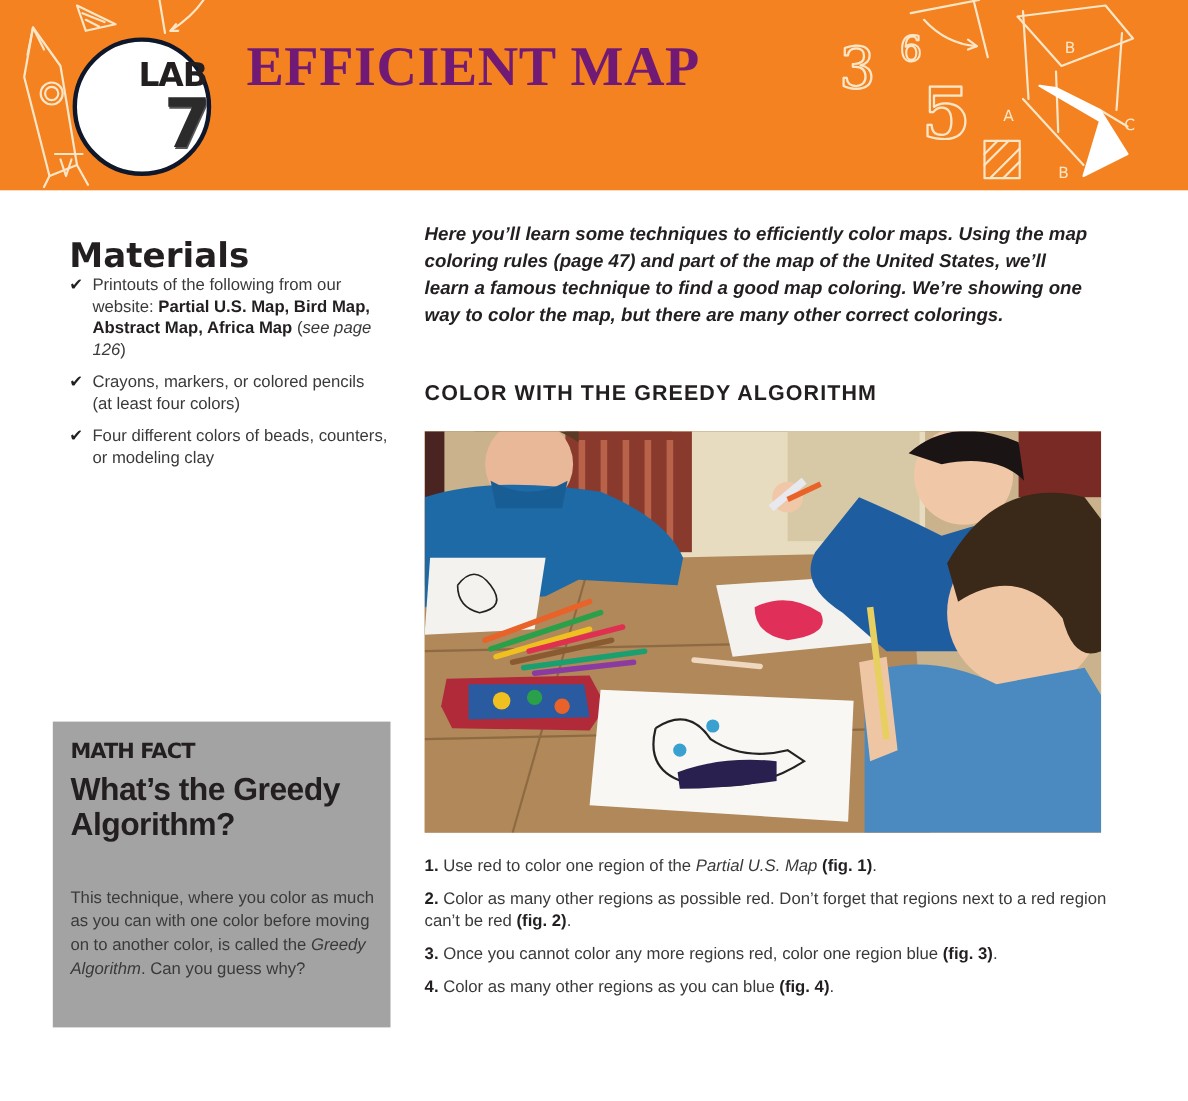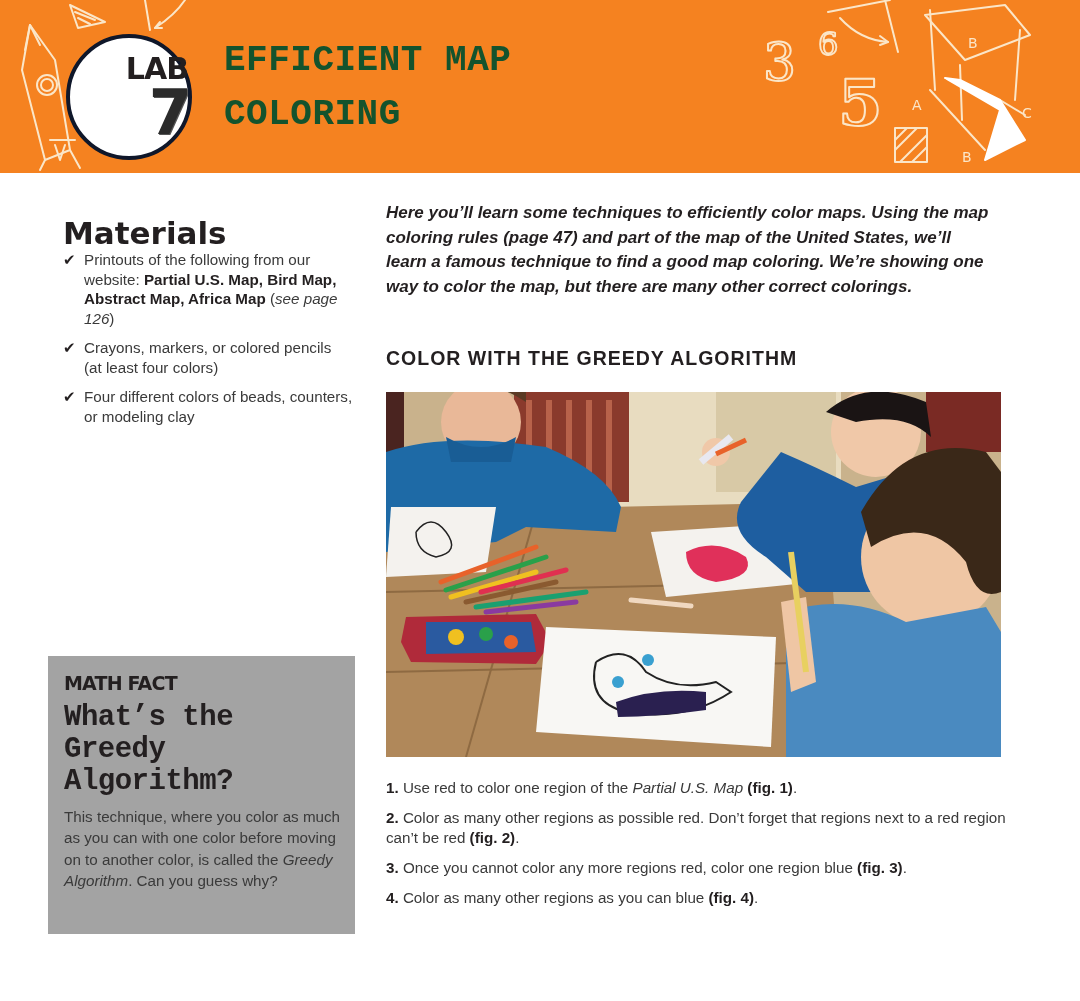--- a/index.html
+++ b/index.html
@@ -23,22 +23,22 @@
     letter-spacing: -1px; line-height: 28px; color: #231f20; margin-top: 4px;
   }
   .lab-num {
     font-family: "DejaVu Sans", sans-serif; font-weight: bold; font-size: 62px;
     line-height: 60px; color: #2b2b2b; letter-spacing: -4px;
     text-shadow: 1px 1px 0 #555;
   }
 
   .title {
     position: absolute; left: 224px; top: 34px;
-    font-family: Liberation Mono, monospace; font-weight: bold; font-size: 36px;
-    line-height: 54px; color: #14532d; letter-spacing: 0.5px;
+    font-family: Liberation Serif, serif; font-weight: bold; font-size: 51px;
+    line-height: 54px; color: #701a75; letter-spacing: 0.5px;
     text-transform: uppercase;
   }
   .title span { display: block; }
 
   
   .materials-heading {
     position: absolute; left: 63px; top: 203px;
     font-family: "DejaVu Sans", sans-serif; font-weight: bold; font-size: 31px; color: #231f20; margin-top: 12px;
   }
   .materials-list { position: absolute; left: 63px; top: 250px; width: 290px; list-style: none; }
@@ -76,21 +76,21 @@
   .math-fact {
     position: absolute; left: 48px; top: 656px; width: 307px; height: 278px;
     background: #a3a3a3;
   }
   .mf-label {
     position: absolute; left: 16px; top: 16px;
     font-family: "DejaVu Sans", sans-serif; font-weight: bold; font-size: 19px; letter-spacing: -0.8px; color: #231f20;
   }
   .mf-title {
     position: absolute; left: 16px; top: 46px; width: 280px;
-    font-family: Liberation Mono, monospace; font-weight: bold; font-size: 29px; line-height: 32px; color: #231f20;
+    font-family: Liberation Sans, sans-serif; font-weight: bold; font-size: 29px; line-height: 32px; color: #231f20;
     letter-spacing: -0.5px;
   }
   .mf-body {
     position: absolute; left: 16px; top: 150px; width: 285px;
     font-size: 15.2px; line-height: 21.4px; color: #3a3a3a;
   }
 </style>
 </head>
 <body>
 
@@ -148,21 +148,20 @@
     </g>
   </svg>
 
   <div class="lab-badge">
     <span class="lab-word">LAB</span>
     <span class="lab-num">7</span>
   </div>
 
   <h1 class="title">
     <span>EFFICIENT MAP</span>
-    <span>COLORING</span>
   </h1>
 </div>
 
 <h2 class="materials-heading">Materials</h2>
 <ul class="materials-list">
   <li>
     <span class="check">✔</span>
     <span>Printouts of the following from our website: </span><b>Partial U.S. Map, Bird Map, Abstract Map, Africa Map</b><span> (</span><i>see page 126</i><span>)</span>
   </li>
   <li>

